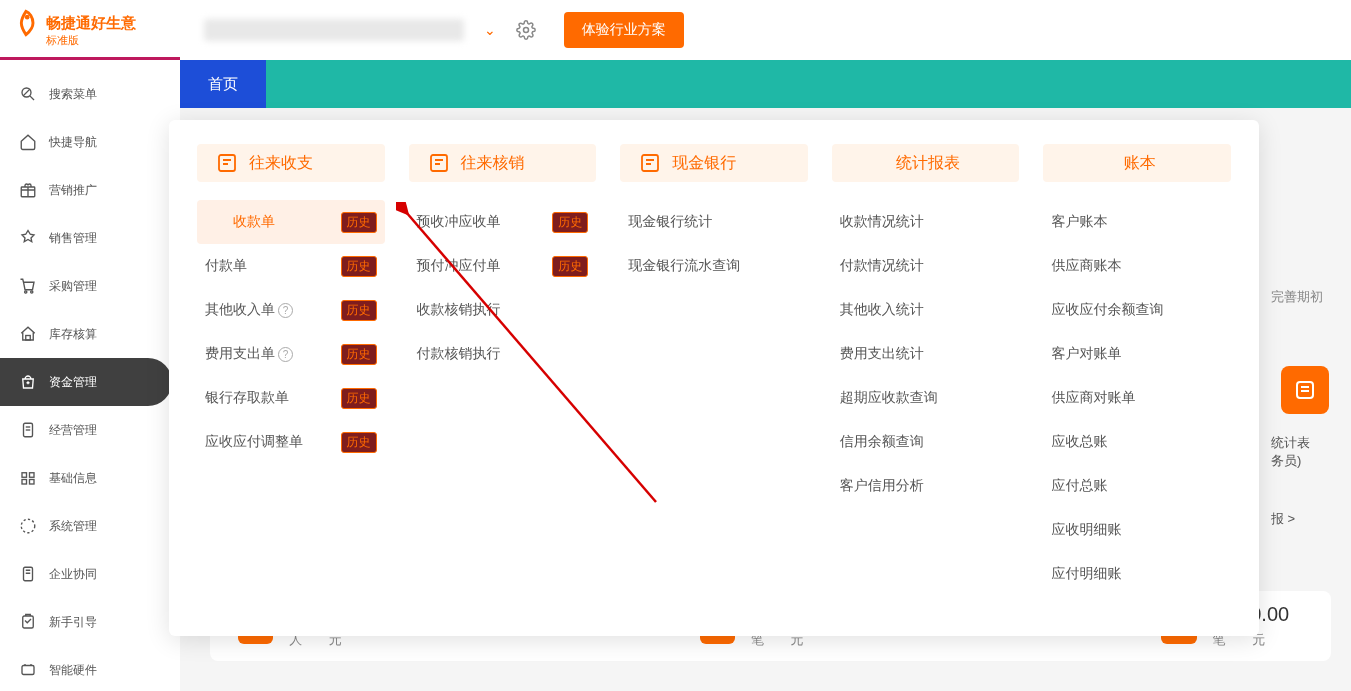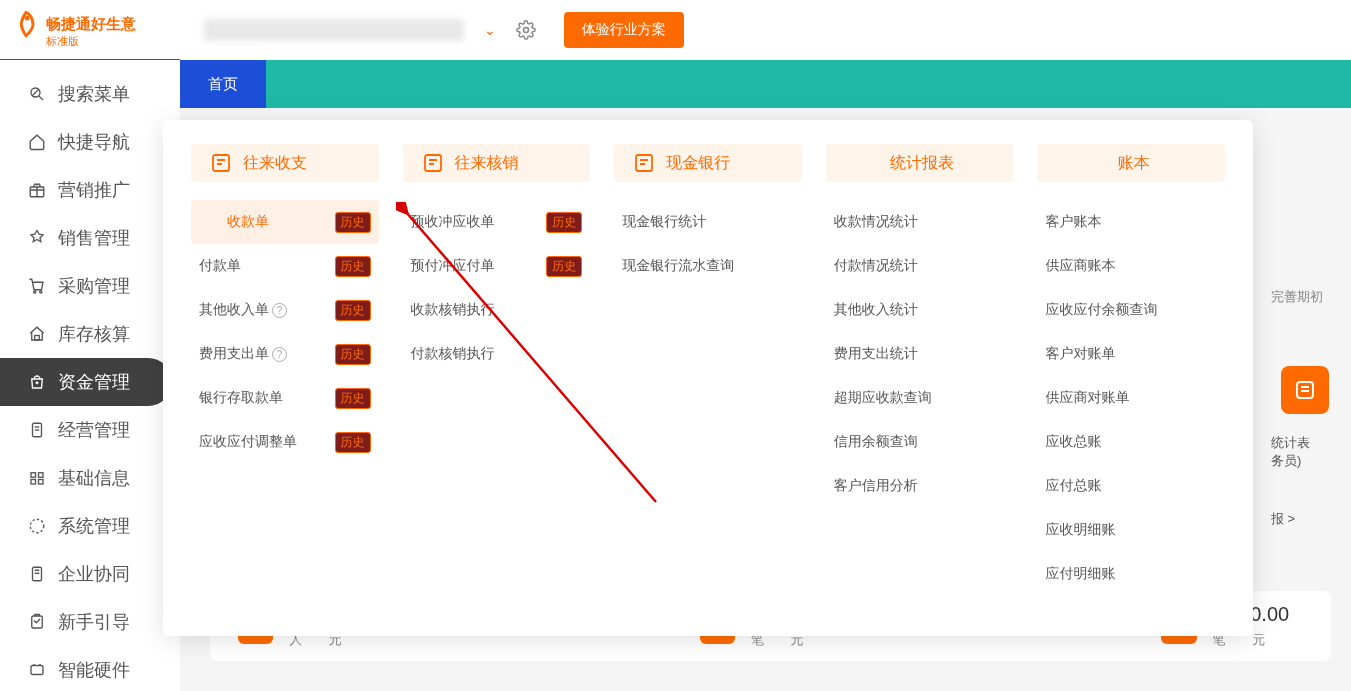--- a/index.html
+++ b/index.html
@@ -1,44 +1,44 @@
 <!DOCTYPE html>
 <html><head>
   <meta charset="utf-8">
   <style>
     * { margin: 0; padding: 0; box-sizing: border-box; }
     body { font-family: "Microsoft YaHei", Arial, sans-serif; font-size: 14px; color: #333; background: #f5f5f5; width: 1351px; height: 691px; overflow: hidden; position: relative; }
     
     .sidebar { position: absolute; left: 0; top: 0; width: 180px; height: 691px; background: #fff; z-index: 20; }
-    .logo-area { height: 60px; padding: 8px 12px; border-bottom: 1px solid #be185d; display: flex; align-items: center; }
+    .logo-area { height: 60px; padding: 8px 12px; border-bottom: 3px solid #be185d; display: flex; align-items: center; }
     .logo-icon { width: 28px; height: 28px; position: relative; margin-right: 6px; }
     .logo-icon svg { width: 28px; height: 28px; }
     .logo-text { color: #ff6a00; font-weight: bold; font-size: 15px; }
     .logo-sub { color: #ff6a00; font-size: 11px; margin-left: 34px; margin-top: -4px; }
     .logo-wrap { display: flex; flex-direction: column; }
     .logo-row { display: flex; align-items: center; }
     
     .nav-list { padding-top: 10px; }
-    .nav-item { height: 48px; display: flex; align-items: center; padding-left: 28px; cursor: pointer; color: #555; font-size: 18px; }
+    .nav-item { height: 48px; display: flex; align-items: center; padding-left: 19px; cursor: pointer; color: #555; font-size: 12px; }
     .nav-item.active { background: #404040; color: #fff; border-radius: 0 24px 24px 0; margin-right: 8px; }
     .nav-icon { width: 18px; height: 18px; margin-right: 12px; display: inline-flex; align-items: center; justify-content: center; }
     .nav-icon svg { width: 18px; height: 18px; }
     
     .header { position: absolute; left: 180px; top: 0; right: 0; height: 60px; background: #fff; display: flex; align-items: center; padding: 0 24px; z-index: 10; }
     .company-name { color: #aaa; font-size: 15px; width: 260px; background: #e8e8e8; height: 22px; border-radius: 3px; filter: blur(3px); }
     .company-chevron { color: #ff6a00; margin: 0 20px; font-size: 14px; }
     .gear-btn { width: 20px; height: 20px; color: #888; margin-right: 28px; cursor: pointer; }
     .action-btn { background: #ff6a00; color: #fff; border: none; padding: 9px 18px; border-radius: 4px; font-size: 14px; cursor: pointer; }
     
     .tab-bar { position: absolute; left: 180px; top: 60px; right: 0; height: 48px; background: #1fb8a6; display: flex; align-items: center; z-index: 5; }
     .tab-item { color: #fff; padding: 0 28px; height: 48px; display: flex; align-items: center; background: #1d4ed8; font-size: 15px; }
     
     .content-area { position: absolute; left: 180px; top: 108px; right: 0; bottom: 0; background: #f5f5f5; padding: 20px 20px 20px 12px; }
     
-    .mega-menu { position: absolute; left: 163px; top: 120px; width: 1090px; background: #fff; box-shadow: 0 4px 24px rgba(0,0,0,0.12); border-radius: 6px; padding: 24px 16px 40px 16px; z-index: 40; display: flex; gap: 0; }
+    .mega-menu { position: absolute; left: 169px; top: 120px; width: 1090px; background: #fff; box-shadow: 0 4px 24px rgba(0,0,0,0.12); border-radius: 6px; padding: 24px 16px 40px 16px; z-index: 40; display: flex; gap: 0; }
     .mega-col { flex: 1; padding: 0 12px; }
     .col-header { height: 38px; background: #fff4ea; border-radius: 4px; display: flex; align-items: center; padding-left: 18px; margin-bottom: 18px; }
     .col-header.centered { justify-content: center; padding-left: 5px; }
     .col-header-icon { width: 24px; height: 24px; margin-right: 10px; color: #ff6a00; }
     .col-header-title { color: #ff6a00; font-size: 16px; font-weight: 500; }
     .mega-row { height: 44px; display: flex; align-items: center; justify-content: space-between; padding: 0 8px; cursor: pointer; border-radius: 4px; }
     .mega-row.highlighted { background: #fff0e6; }
     .mega-label { color: #555; font-size: 14px; display: flex; align-items: center; }
     .mega-row.highlighted .mega-label { color: #ff6a00; padding-left: 28px; }
     .help-circle { display: inline-flex; width: 15px; height: 15px; border: 1px solid #aaa; border-radius: 50%; font-size: 10px; align-items: center; justify-content: center; color: #aaa; margin-left: 3px; }

